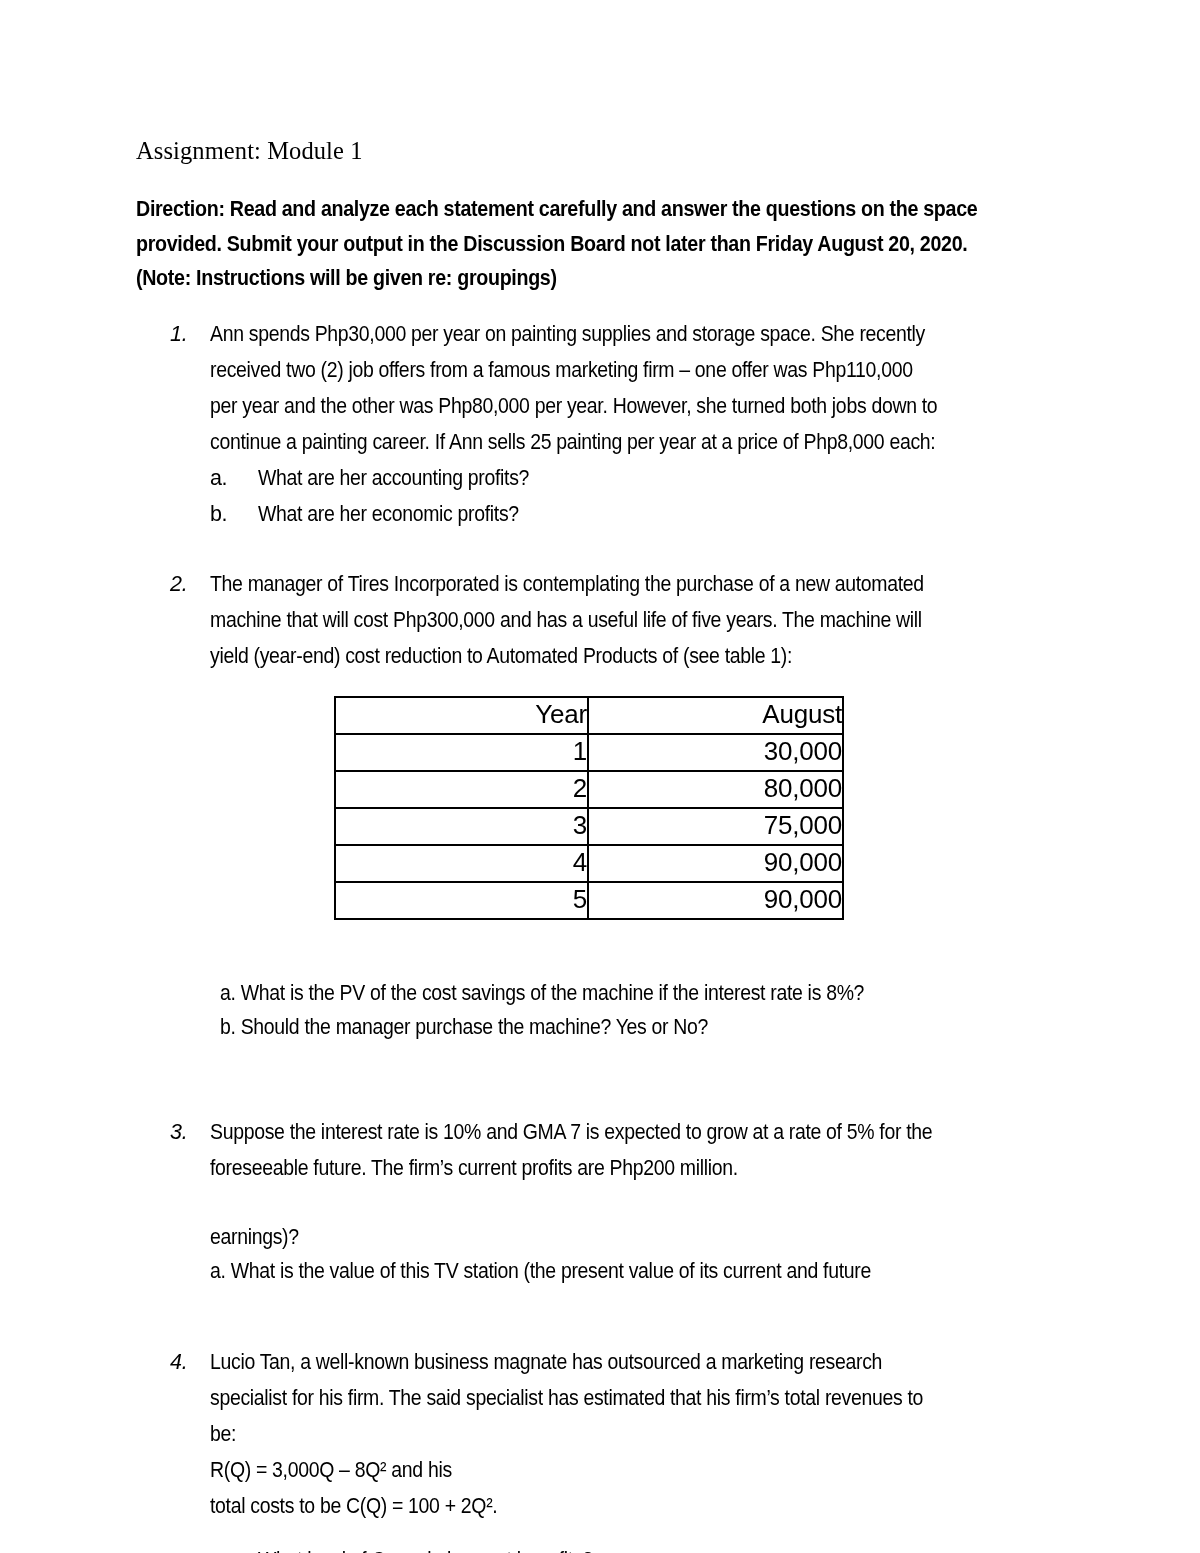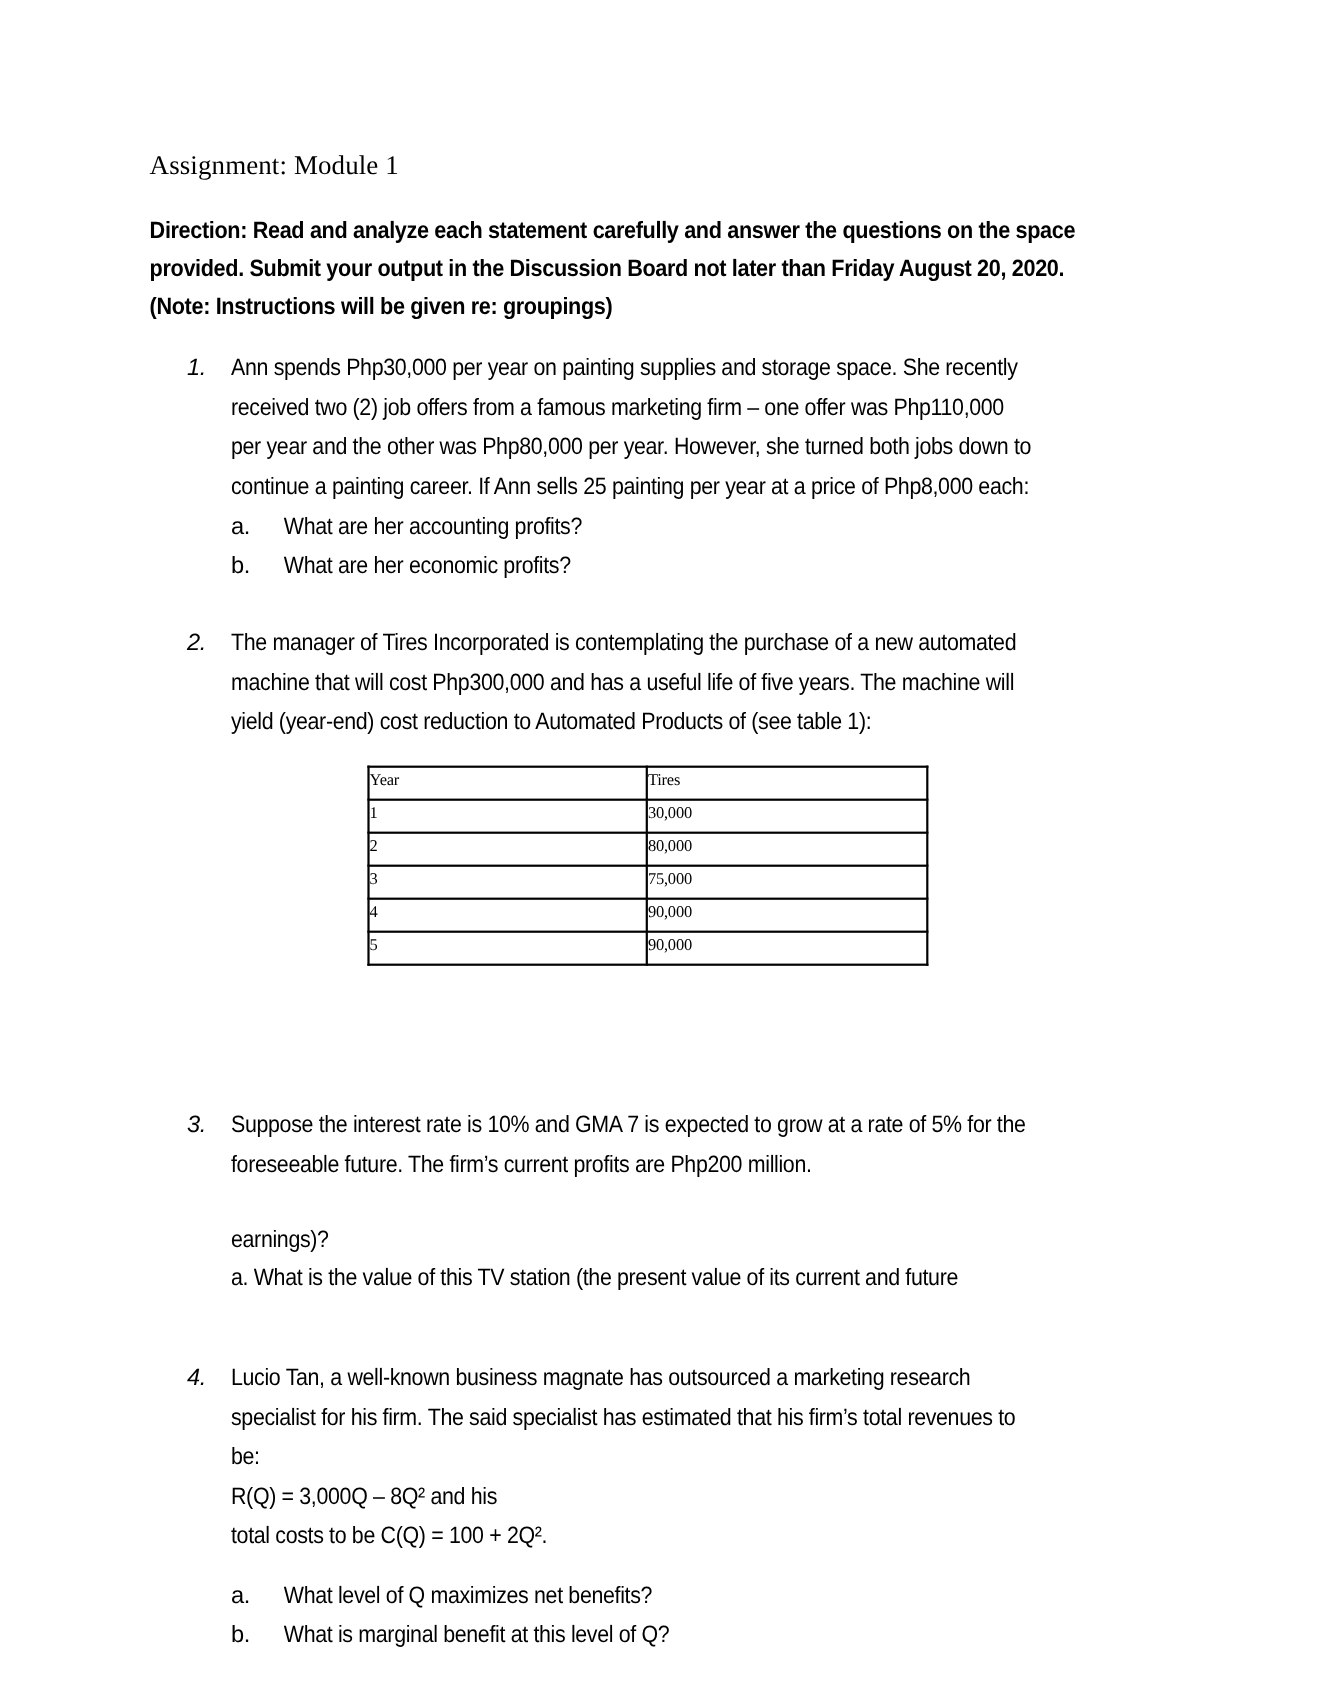--- a/index.html
+++ b/index.html
@@ -133,24 +133,24 @@
     width: 508px;
   }
   table.cost-table {
     border-collapse: collapse;
     width: 508px;
     table-layout: fixed;
   }
   table.cost-table td {
     border: 2.2px solid #000000;
     height: 30px;
-    text-align: left;
+    text-align: right;
     vertical-align: middle;
-    font-family: Liberation Serif, serif;
-    font-size: 15px;
+    font-family: Liberation Sans, sans-serif;
+    font-size: 26px;
     letter-spacing: -0.2px;
     padding: 1px 0 3px 0;
   }
   table.cost-table col.c-year { width: 253px; }
   table.cost-table col.c-amt  { width: 255px; }
 
   .indent-a {
     margin-left: 84px;
   }
 </style>
@@ -202,21 +202,21 @@
 
     <div class="table-wrap">
       <table class="cost-table">
         <colgroup>
             <col class="c-year">
             <col class="c-amt">
           </colgroup>
         <tbody>
           <tr>
             <td>Year</td>
-            <td>Tires</td>
+            <td>August</td>
           </tr>
           <tr>
             <td>1</td>
             <td>30,000</td>
           </tr>
           <tr>
             <td>2</td>
             <td>80,000</td>
           </tr>
           <tr>
@@ -230,20 +230,28 @@
           <tr>
             <td>5</td>
             <td>90,000</td>
           </tr>
         </tbody>
       </table>
     </div>
 
     <div class="gap-lg"></div>
 
+    <ul class="subs-plain indent-a">
+      <li class="subitem-plain">
+        <span class="subtext">a. What is the PV of the cost savings of the machine if the interest rate is 8%?</span>
+      </li>
+      <li class="subitem-plain">
+        <span class="subtext">b. Should the manager purchase the machine? Yes or No?</span>
+      </li>
+    </ul>
 
     <div class="gap-xl"></div>
 
     <li class="qitem">
       <span class="qnum">3.</span>
       <div class="qbody">
         <span class="ln">Suppose the interest rate is 10% and GMA 7 is expected to grow at a rate of 5% for the</span>
         <span class="ln">foreseeable future. The firm’s current profits are Php200 million.</span>
       </div>
       <div class="gap-md"></div>

